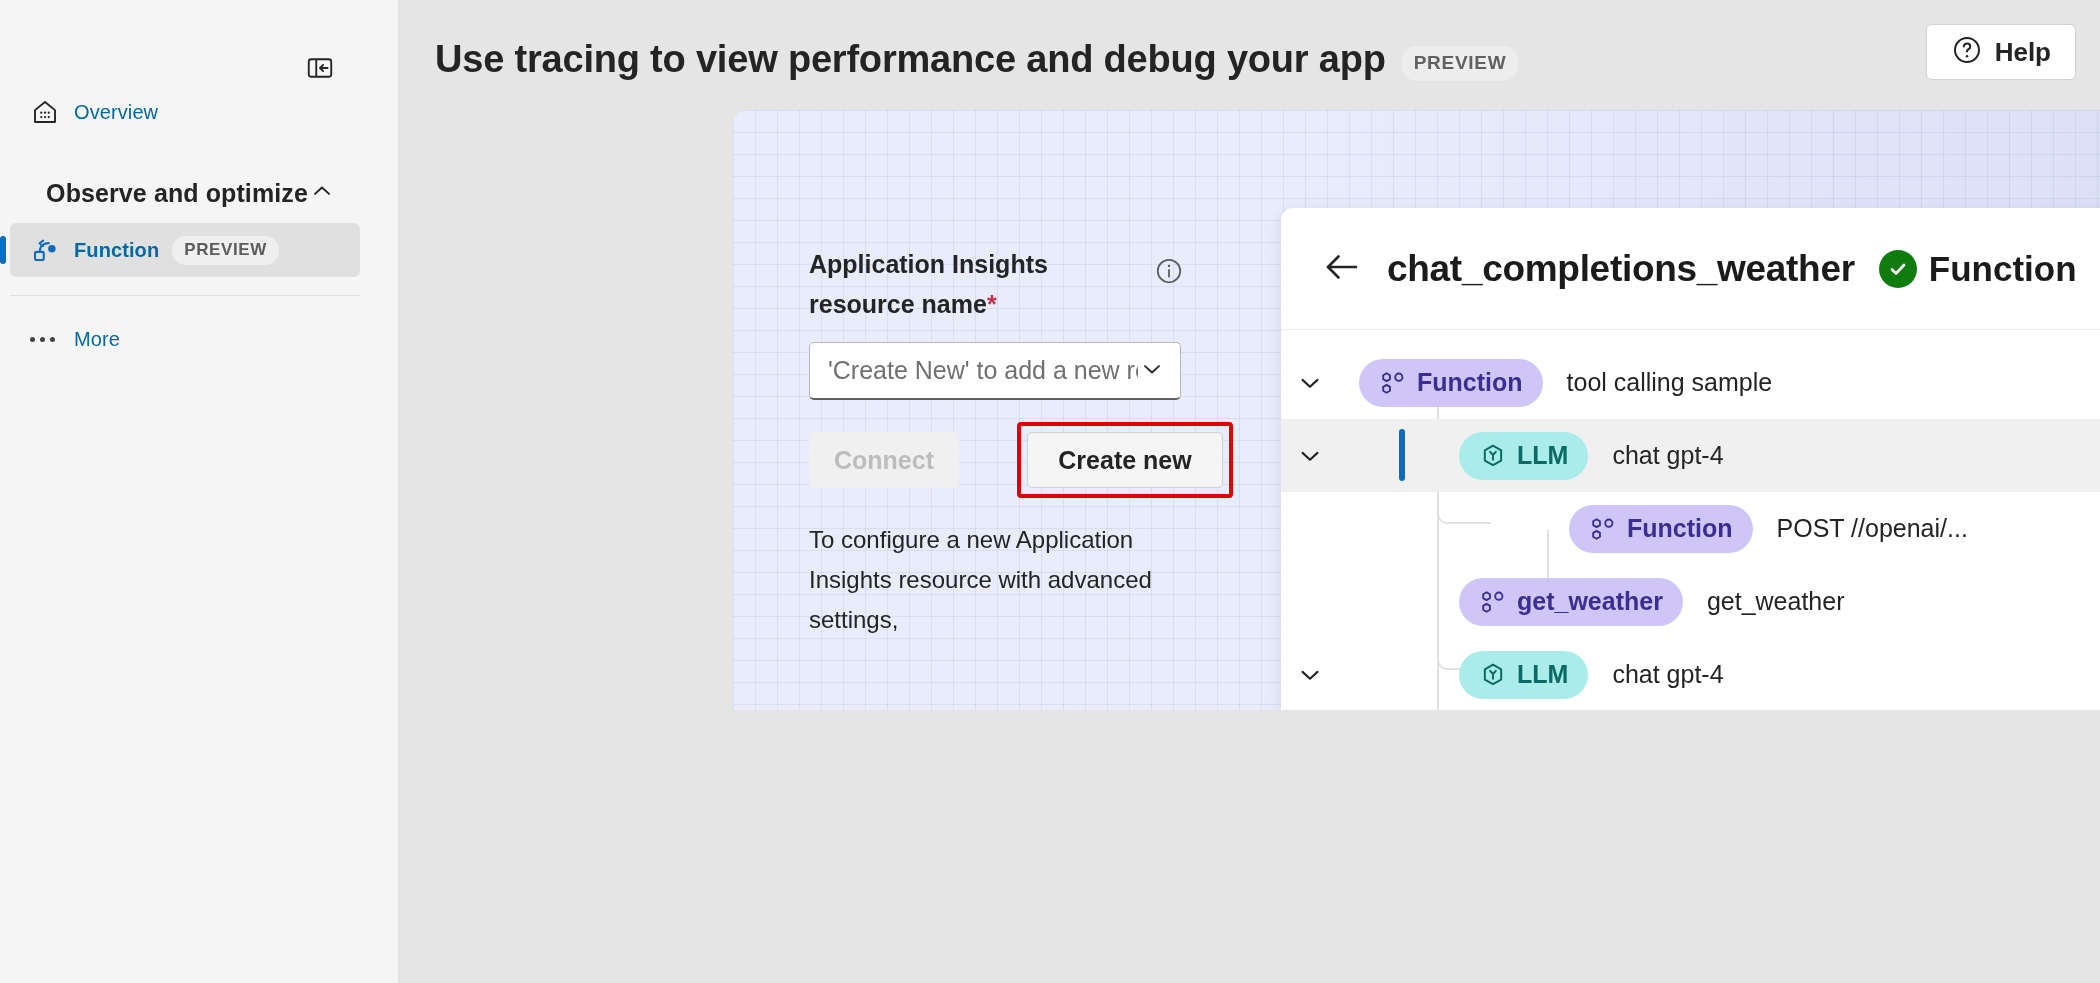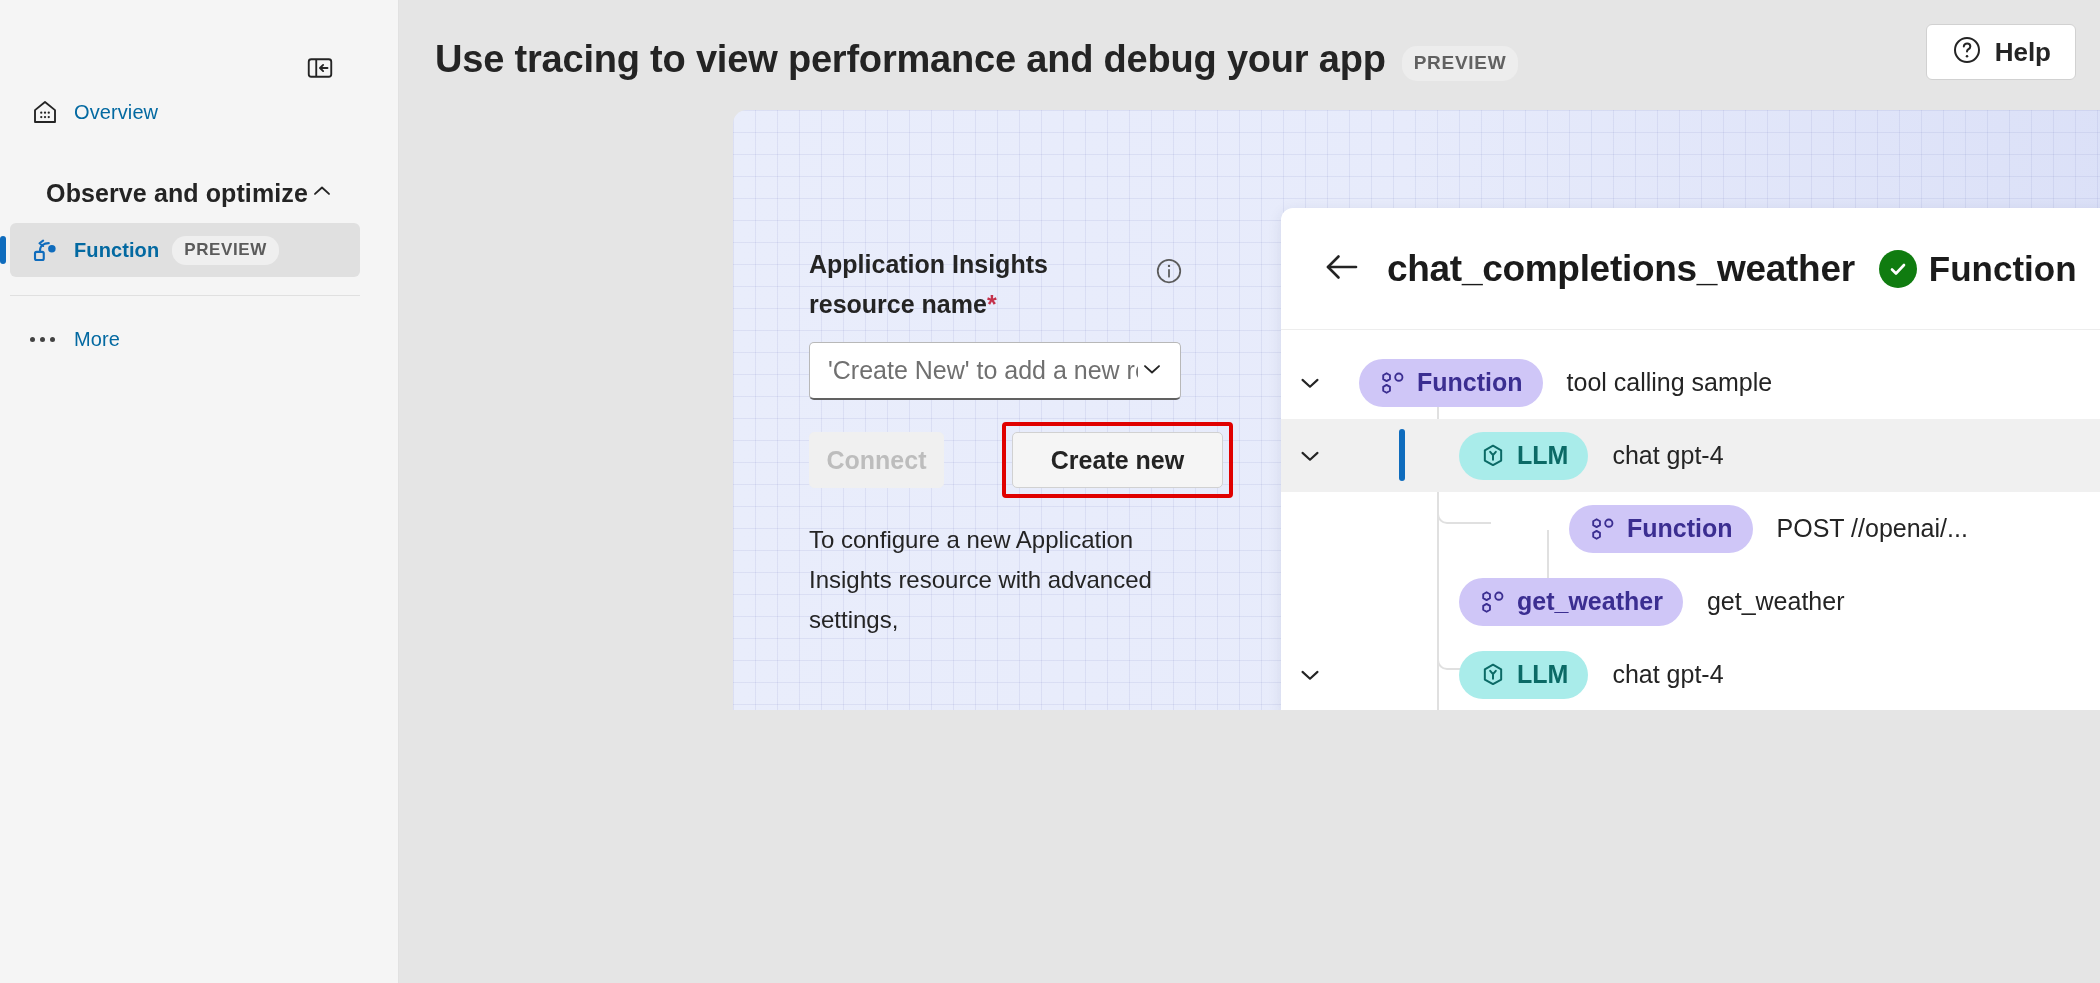--- a/index.html
+++ b/index.html
@@ -169,21 +169,21 @@
   .btn-connect {
     width: 164px; background: #f0f0f0; color: #bdbdbd;
     border: 1px solid #f0f0f0;
   }
   .btn-create-wrap {
     border: 4px solid #e00000; border-radius: 4px;
     padding: 6px;
     margin-left: 16px;
   }
   .btn-create {
-    width: 211px; background: #f5f5f5; color: #242424;
+    width: 196px; background: #f5f5f5; color: #242424;
     border: 1px solid #d1d1d1;
   }
 
   .hero-note {
     margin-top: 22px; width: 390px;
     font-size: 24px; line-height: 40px; color: #242424;
   }
 
   
   .trace-wrap {

